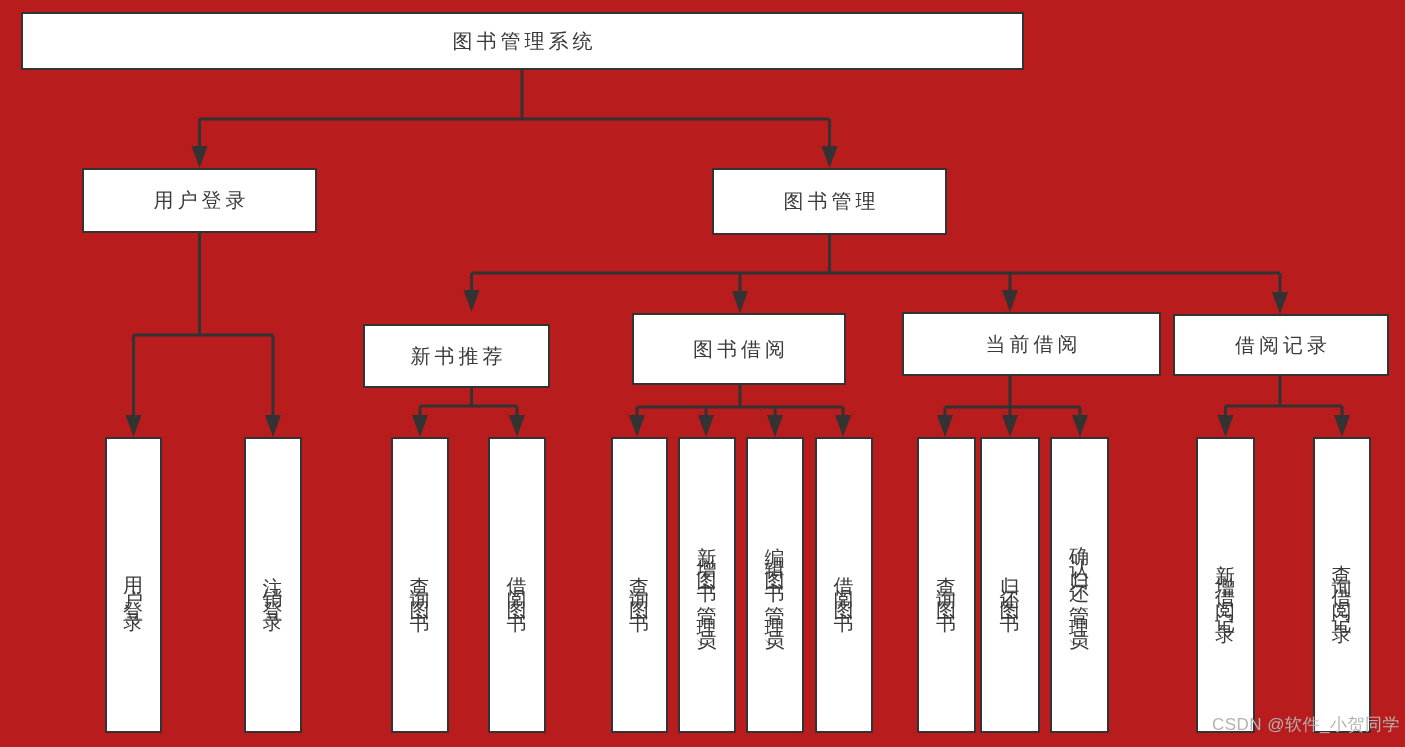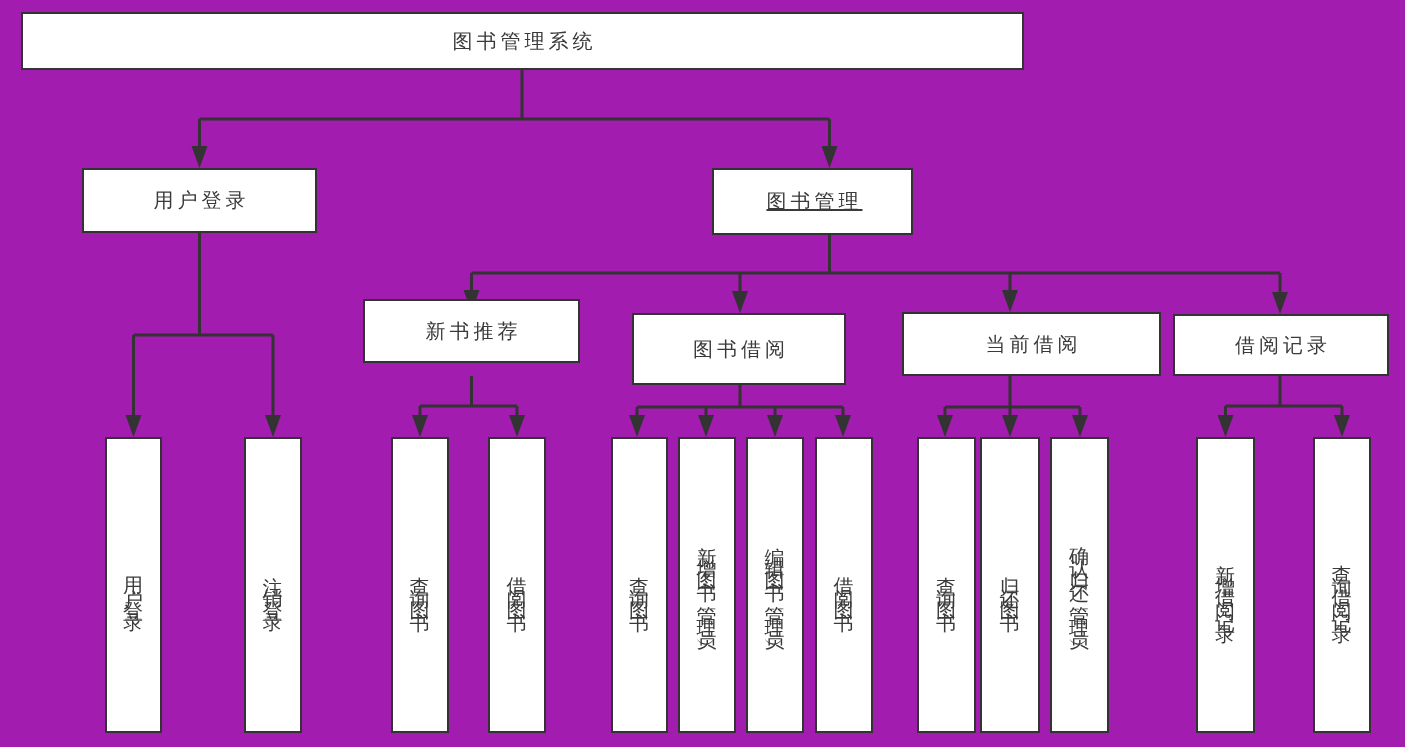--- a/index.html
+++ b/index.html
@@ -1,19 +1,19 @@
 <!DOCTYPE html>
 <html><head>
 <meta charset="utf-8">
 <style>
   html,body { margin:0; padding:0; background:#ffffff; }
   .stage {
     position:relative;
     width:1405px; height:747px;
-    background:#a21caf;
+    background:#b91c1c;
     font-family:"Liberation Sans", sans-serif;
     overflow:hidden;
   }
   .connectors { position:absolute; left:0; top:0; z-index:1; }
   .box {
     position:absolute;
     box-sizing:border-box;
     border:2.5px solid #333333;
     background:#ffffff;
     display:flex; align-items:center; justify-content:center;
@@ -26,23 +26,23 @@
     writing-mode:vertical-rl;
     text-orientation:mixed;
     letter-spacing:12px;
     line-height:1;
     white-space:nowrap;
   }
   
   .n-root   { left:21px;  top:12px;  width:1003px; height:58px; }
   
   .n-login  { left:82px;  top:168px; width:235px; height:65px; }
-  .n-mgmt   { left:712px; top:168px; width:201px; height:67px;text-decoration:underline; }
+  .n-mgmt   { left:712px; top:168px; width:235px; height:67px; }
   
-  .n-rec    { left:363px;  top:299px; width:217px; height:64px;font-family:Liberation Mono, monospace; }
+  .n-rec    { left:363px;  top:324px; width:187px; height:64px;font-family:Liberation Mono, monospace; }
   .n-borrow { left:632px;  top:313px; width:214px; height:72px; }
   .n-cur    { left:902px;  top:312px; width:259px; height:64px; }
   .n-recs   { left:1173px; top:314px; width:216px; height:62px; }
   
   .leaf { top:437px; height:296px; }
   .lf1  { left:105px;  width:57px; }
   .lf2  { left:244px;  width:58px; }
   .lf3  { left:391px;  width:58px; }
   .lf4  { left:488px;  width:58px; }
   .lf5  { left:611px;  width:57px; }
@@ -165,14 +165,15 @@
   <div class="box leaf lf11">
     <span>确认归还（管理员）</span>
   </div>
   <div class="box leaf lf12">
     <span>新增借阅记录</span>
   </div>
   <div class="box leaf lf13">
     <span>查询借阅记录</span>
   </div>
 
+  <div class="watermark">CSDN @软件_小贺同学</div>
 
 </div>
 
 </body></html>

